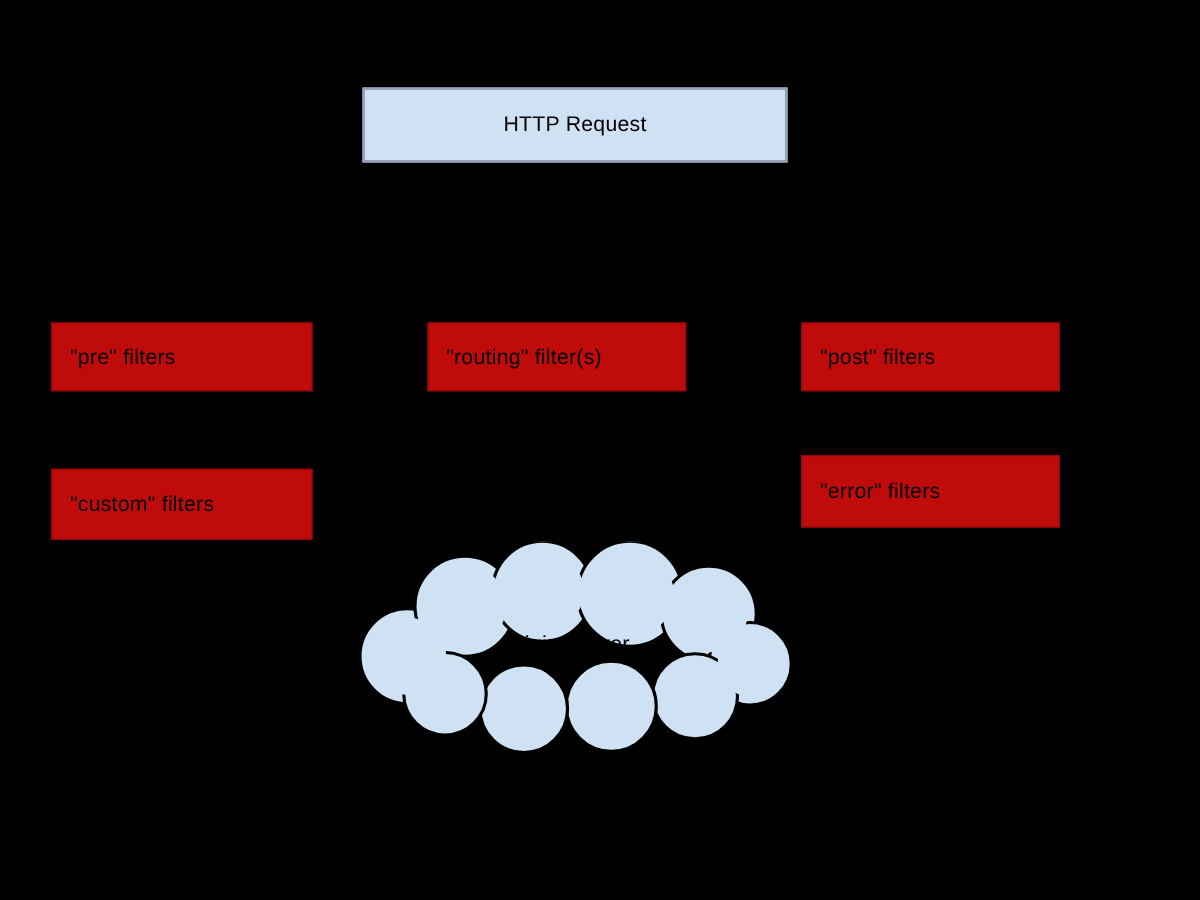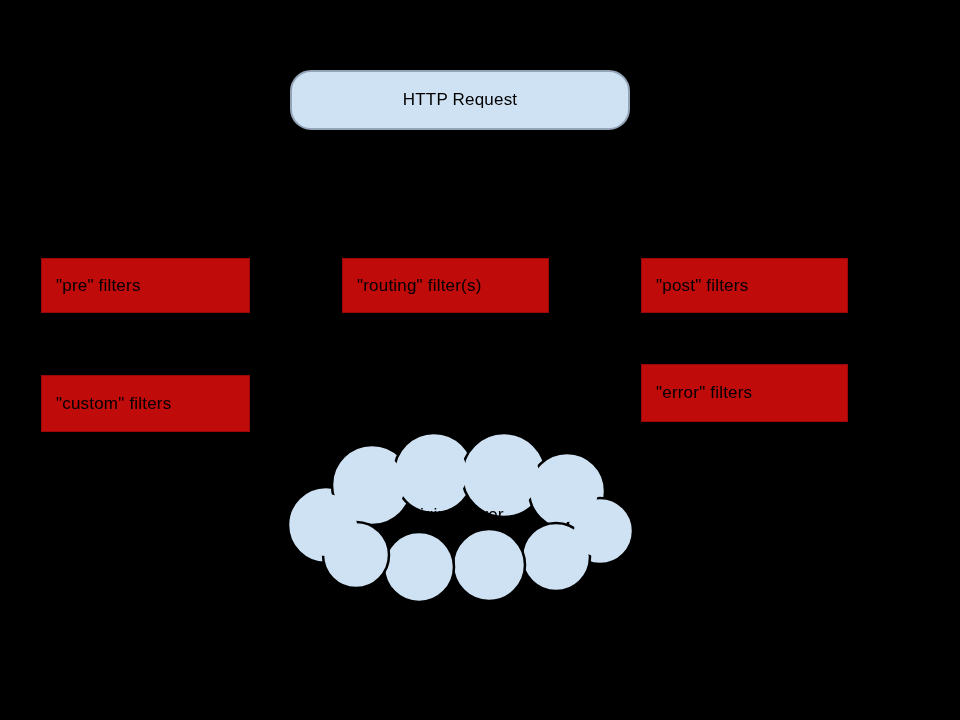--- a/index.html
+++ b/index.html
@@ -10,21 +10,21 @@
   .node{
     position:absolute;display:flex;align-items:center;
     color:#000;font-size:17px;box-sizing:border-box;letter-spacing:.2px;
   }
   .blue-rect{
     background:#cfe2f3;border:2px solid #93a4b7;justify-content:center;
   }
   .red-rect{
     background:#c00b0b;border:1px solid #9b0707;padding-left:14px;justify-content:flex-start;
   }
-  .n-http   {left:290px;top:70px;width:340px;height:60px;border-radius:21px;}
+  .n-http   {left:290px;top:70px;width:340px;height:60px;}
   .n-pre    {left:41px; top:258px;width:209px;height:55px;}
   .n-routing{left:342px;top:258px;width:207px;height:55px;}
   .n-post   {left:641px;top:258px;width:207px;height:55px;}
   .n-custom {left:41px; top:375px;width:209px;height:57px;}
   .n-error  {left:641px;top:364px;width:207px;height:58px;}
   .cloud-svg{position:absolute;left:284px;top:433px;}
   .cloud-label{
     font-family:"Liberation Sans",sans-serif;font-size:17.5px;fill:#000;
   }
 </style>

